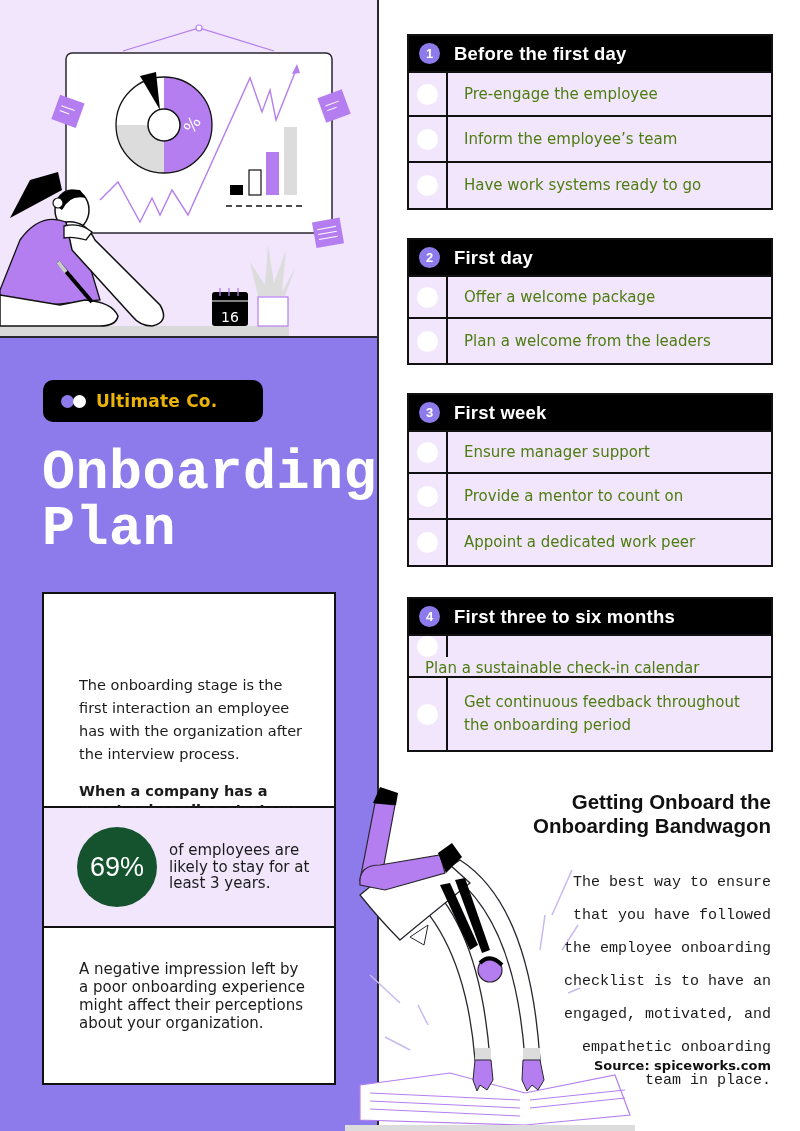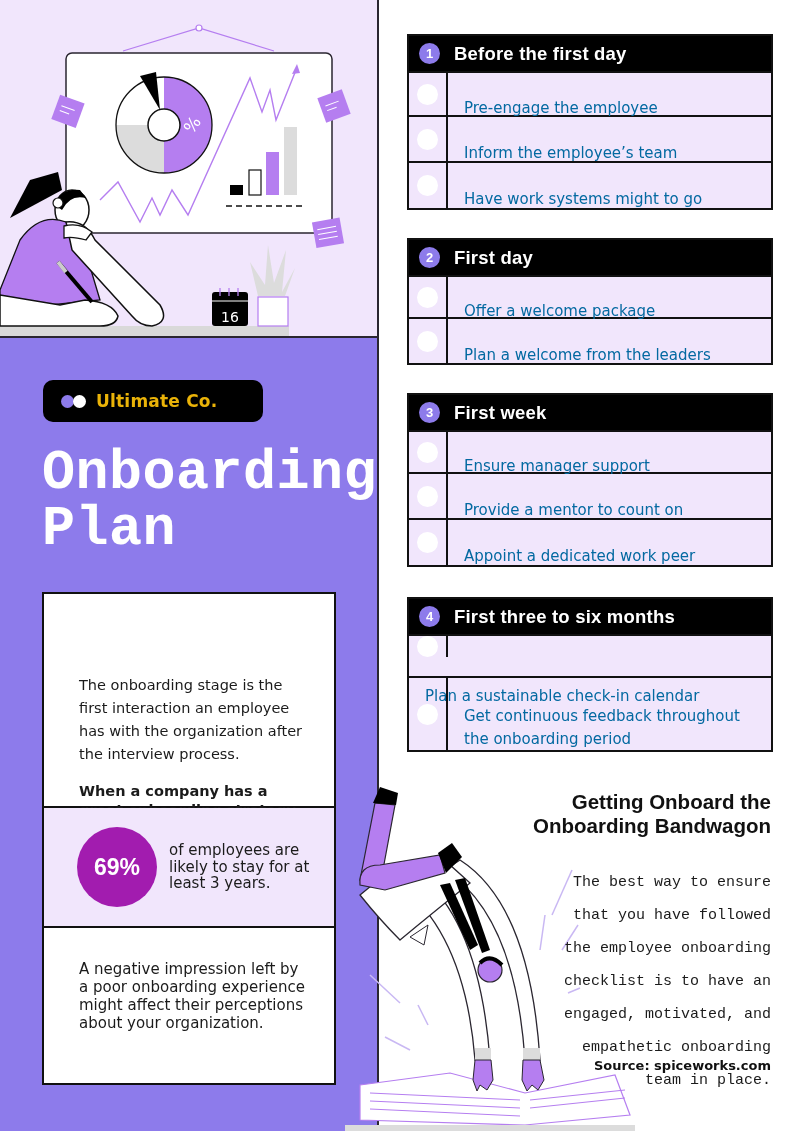--- a/index.html
+++ b/index.html
@@ -19,34 +19,34 @@
   .brand-name { color: #eab308; font-family: "DejaVu Sans", sans-serif; font-size: 17px; font-weight: bold; letter-spacing: 0.2px; }
 
   .title { position: absolute; left: 42px; top: 446px; color: #ffffff; font-family: Liberation Mono, monospace; font-weight: bold; font-size: 55px; line-height: 56px; letter-spacing: 0.5px; }
   .title span { display: block; }
 
   .info-box { position: absolute; left: 42px; top: 592px; width: 294px; height: 493px; background: #fff; border: 2.5px solid #111; }
   .info-top { position: absolute; left: 0; top: 0; width: 100%; height: 214px; padding: 36px 22px 0 35px; border-bottom: 2.5px solid #111; }
   .info-top p { font-family: "DejaVu Sans", sans-serif; font-size: 14.5px; line-height: 23px; color: #1b1b1b; margin-top: 44px; }
   .info-top p.bold { font-weight: bold; margin-top: 16px; line-height: 19px; font-size: 14.5px; }
   .info-mid { position: absolute; left: 0; top: 214px; width: 100%; height: 120px; background: #f1e6fc; border-bottom: 2.5px solid #111; display: flex; align-items: center; padding-left: 33px; }
-  .stat-circle { width: 80px; height: 80px; border-radius: 50%; background: #a21caf; color: #fff; display: flex; align-items: center; justify-content: center; font-family: "Liberation Sans", sans-serif; font-size: 23px; font-weight: bold; flex-shrink: 0; }
+  .stat-circle { width: 80px; height: 80px; border-radius: 50%; background: #14532d; color: #fff; display: flex; align-items: center; justify-content: center; font-family: "Liberation Sans", sans-serif; font-size: 27px; font-weight: normal; flex-shrink: 0; }
   .stat-text { margin-left: 12px; font-family: "DejaVu Sans", sans-serif; font-size: 15px; line-height: 16.5px; color: #1b1b1b; width: 150px; }
   .info-bot { position: absolute; left: 0; top: 334px; width: 100%; height: 154px; padding: 32px 22px 0 35px; }
   .info-bot p { font-family: "DejaVu Sans", sans-serif; font-size: 15px; line-height: 18px; color: #1b1b1b; }
 
   
   .checklist { position: absolute; left: 407px; width: 366px; border: 2px solid #111; background: #f1e6fc; }
   .cl-header { height: 35px; background: #000; display: flex; align-items: center; padding-left: 10px; }
   .cl-num { width: 21px; height: 21px; border-radius: 50%; background: #8d7beb; color: #fff; font-family: "Liberation Sans", sans-serif; font-weight: bold; font-size: 13px; display: flex; align-items: center; justify-content: center; margin-right: 14px; }
   .cl-title { color: #fff; font-family: "Liberation Sans", sans-serif; font-size: 18.5px; font-weight: bold; letter-spacing: 0.2px; }
   .cl-row { display: flex; border-top: 2px solid #111; }
   .cl-check { width: 39px; border-right: 2px solid #111; display: flex; align-items: center; justify-content: center; flex-shrink: 0; }
   .cl-check span { display: block; width: 21px; height: 21px; border-radius: 50%; background: #ffffff; }
-  .cl-label { padding: 0 14px 0 16px; display: flex; align-items: center; font-family: "DejaVu Sans", sans-serif; font-size: 15px; line-height: 23px; color: #0369a1; margin-top: 28px; }
+  .cl-label { padding: 0 14px 0 16px; display: flex; align-items: center; font-family: "DejaVu Sans", sans-serif; font-size: 15px; line-height: 23px; color: #4d7c0f; }
 
   .side-title { position: absolute; right: 29px; top: 790px; text-align: right; font-family: "Liberation Sans", sans-serif; font-weight: bold; font-size: 20.5px; line-height: 24px; color: #111; }
   .side-body { position: absolute; right: 29px; top: 866px; width: 230px; text-align: right; font-family: Liberation Mono, monospace; font-size: 15px; line-height: 33px; color: #1b1b1b; }
   .source { position: absolute; right: 29px; top: 1058px; text-align: right; font-family: "DejaVu Sans", sans-serif; font-size: 13px; font-weight: bold; color: #111; }
 
   .ill { position: absolute; }
 </style>
 </head>
 <body>
 
@@ -171,21 +171,21 @@
   <div class="cl-row" style="height:46px;">
     <div class="cl-check">
         <span></span>
       </div>
     <div class="cl-label">Inform the employee’s team</div>
   </div>
   <div class="cl-row" style="height:47px;">
     <div class="cl-check">
         <span></span>
       </div>
-    <div class="cl-label">Have work systems might to go</div>
+    <div class="cl-label">Have work systems ready to go</div>
   </div>
 </div>
 
 <div class="checklist" style="top:238px;">
   <div class="cl-header">
     <span class="cl-num">2</span>
     <span class="cl-title">First day</span>
   </div>
   <div class="cl-row" style="height:42px;">
     <div class="cl-check">

